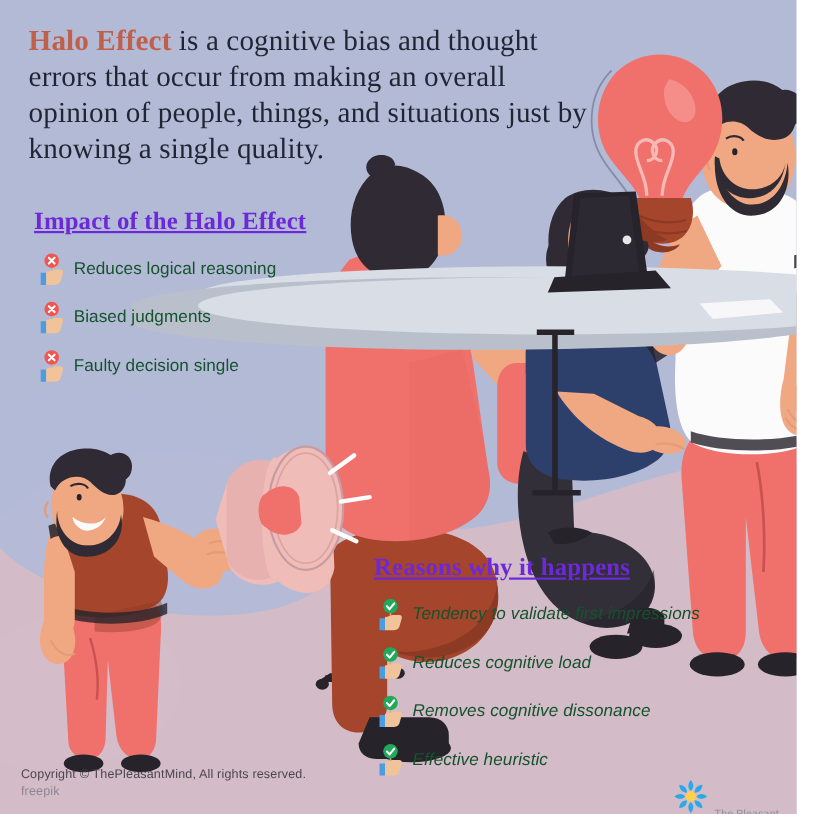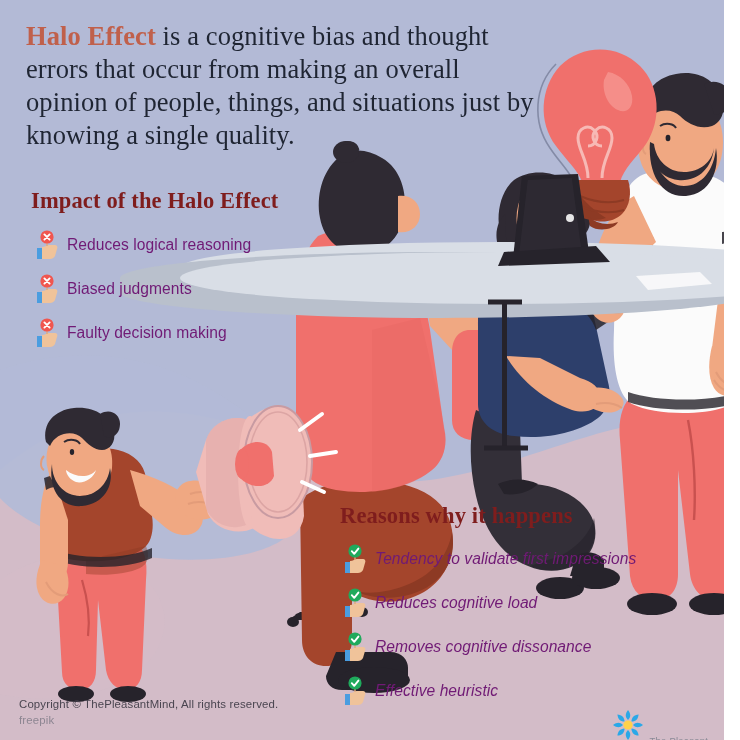--- a/index.html
+++ b/index.html
@@ -46,23 +46,24 @@
     font-weight: bold;
     color: #c0604b;
   }
 
   
   .sec-heading {
     position: absolute;
     font-family: "Liberation Serif", "DejaVu Serif", serif;
     font-weight: bold;
     font-size: 22.5px;
-    color: #7f1d1d;
+    color: #6d28d9;
     letter-spacing: .15px;
     white-space: nowrap;
+    text-decoration: underline;
   }
   #impact-heading { left: 31px; top: 188px; }
   #reasons-heading { left: 340px; top: 503px; }
 
   
   .bullet-list {
     position: absolute;
     list-style: none;
     margin: 0;
     padding: 0;
@@ -80,21 +81,21 @@
   .bullet-ico {
     flex: 0 0 auto;
     width: 26px;
     height: 30px;
     margin-right: 8px;
     position: relative;
   }
   .bullet-text {
     font-family: "Liberation Sans", sans-serif;
     font-size: 15.6px;
-    color: #701a75;
+    color: #14532d;
     white-space: nowrap;
     letter-spacing: .05px;
   }
 
   
   .copyright {
     position: absolute;
     left: 19px;
     top: 698px;
     font-family: "Liberation Sans", sans-serif;
@@ -511,21 +512,21 @@
       <span class="bullet-ico">
         <svg viewBox="0 0 26 30" width="26" height="30">
           <path d="M4,18 L9,18 L9,29 L4,29 Z" fill="#4a9de0"></path>
           <path d="M9,17 C12,17 14,15 16,15 L22,15 C24,15 25,17 24,19 L22,26
                    C21,28 19,29 17,29 L9,29 Z" fill="#f0c39a"></path>
           <path d="M14,16 L14,13 C14,11 15,10 17,10" stroke="#e0a97a" stroke-width="1.4" fill="none"></path>
           <circle cx="14" cy="7" r="6.6" fill="#f0564f"></circle>
           <path d="M11.4,4.4 L16.6,9.6 M16.6,4.4 L11.4,9.6" stroke="#ffffff" stroke-width="1.9" stroke-linecap="round"></path>
         </svg>
       </span>
-      <span class="bullet-text">Faulty decision making</span>
+      <span class="bullet-text">Faulty decision single</span>
     </li>
   </ul>
 
   <div class="sec-heading" id="reasons-heading">Reasons why it happens</div>
 
   <ul class="bullet-list" id="reasons-list">
     <li class="bullet-row">
       <span class="bullet-ico">
         <svg viewBox="0 0 26 30" width="26" height="30">
           <path d="M4,18 L9,18 L9,29 L4,29 Z" fill="#4a9de0"></path>

